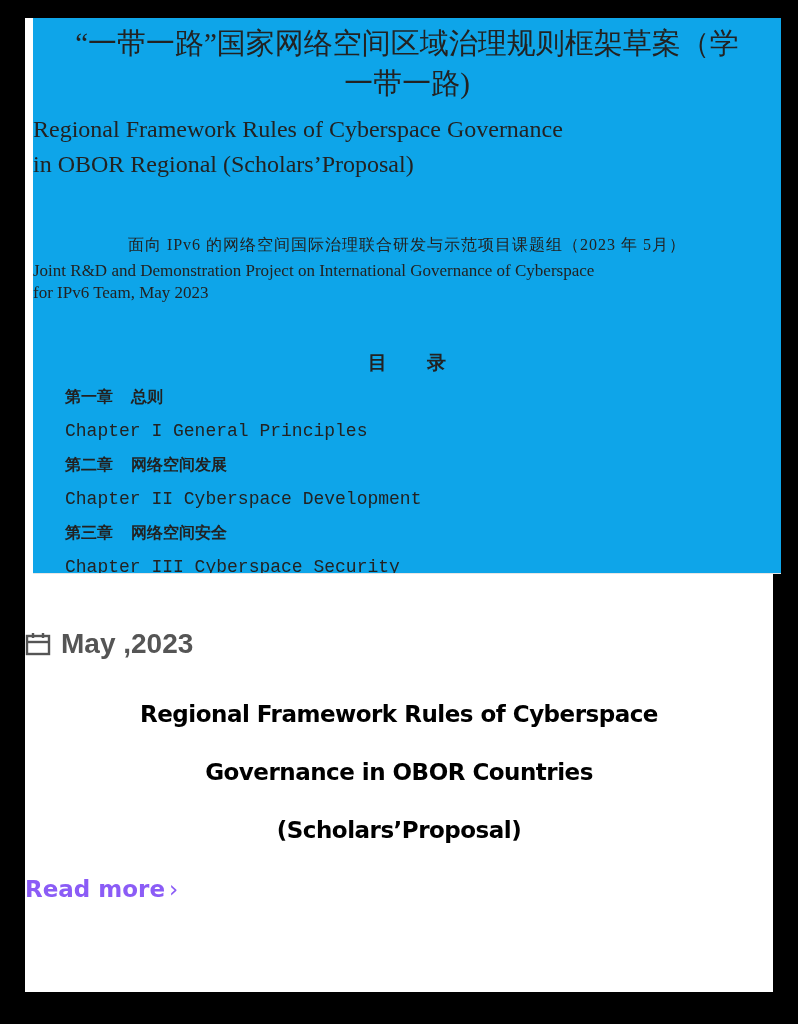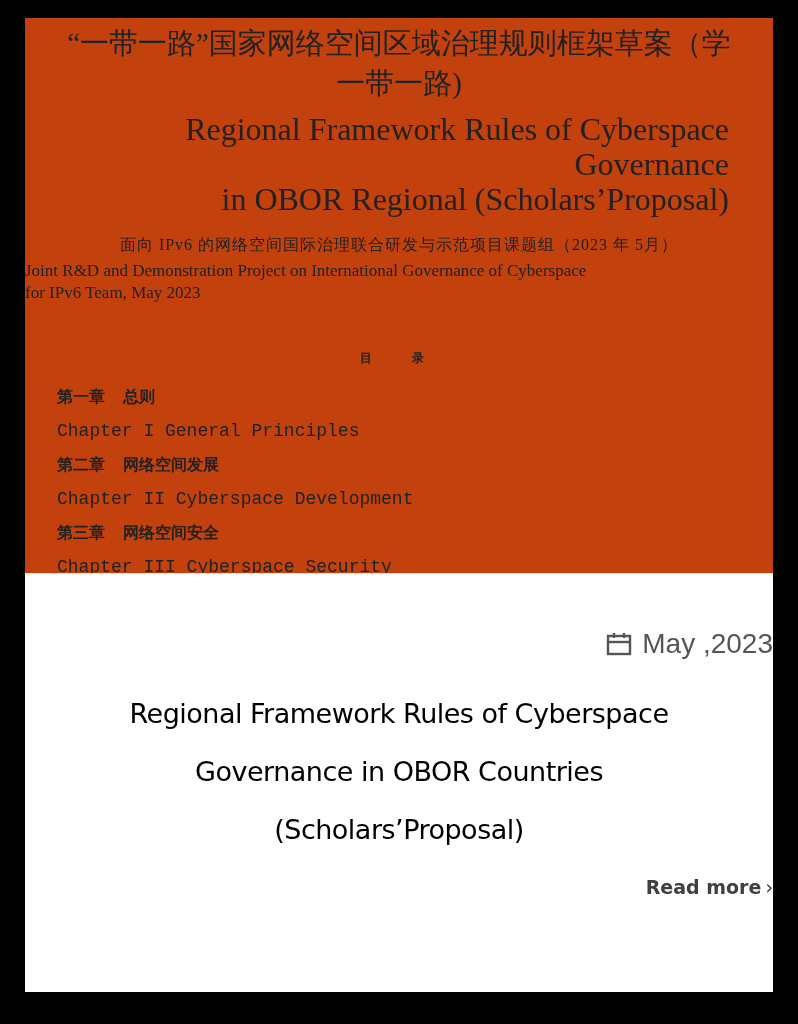--- a/index.html
+++ b/index.html
@@ -1,33 +1,33 @@
 <!DOCTYPE html>
 <html><head>
 <meta charset="utf-8">
 <style>
   html, body { margin:0; padding:0; }
   body { width:798px; height:1024px; background:#000; position:relative; overflow:hidden; font-family:"Liberation Sans", sans-serif; }
   .card { position:absolute; left:25px; top:18px; width:748px; height:974px; background:#fff; }
-  .thumb { position:absolute; left:0; top:0; width:748px; height:555px; overflow:hidden; background:#c2410c; border-bottom:1px solid #e6e6e6; }
+  .thumb { position:absolute; left:8px; top:0; width:748px; height:555px; overflow:hidden; background:#0ea5e9; border-bottom:1px solid #e6e6e6; }
   .doc { font-family:"Liberation Serif", "DejaVu Serif", serif; color:#222; }
   .zh-title { position:absolute; left:0; width:748px; text-align:center; font-size:29px; line-height:40px; top:5px; letter-spacing:0px; }
-  .en-title { position:absolute; left:0; width:704px; text-align:right; font-size:32px; line-height:35px; top:94px; }
+  .en-title { position:absolute; left:0; width:704px; text-align:left; font-size:24px; line-height:35px; top:94px; }
   .zh-sub { position:absolute; left:0; width:748px; text-align:center; font-size:16px; top:217px; letter-spacing:1px; }
   .en-sub { position:absolute; left:0; width:748px; text-align:left; font-size:17px; line-height:22px; top:242px; }
-  .toc-head { position:absolute; left:335px; top:332px; font-size:12px; font-family:"DejaVu Sans", sans-serif; font-weight:bold; letter-spacing:0; }
+  .toc-head { position:absolute; left:335px; top:332px; font-size:19px; font-family:"DejaVu Sans", sans-serif; font-weight:bold; letter-spacing:0; }
   .toc-head span + span { margin-left:40px; }
   .toc { position:absolute; left:32px; top:365px; width:600px; }
   .toc .zh { font-family:"DejaVu Sans", sans-serif; font-weight:bold; font-size:16px; height:34px; line-height:28px; color:#222; }
   .toc .zh .gap { display:inline-block; width:18px; }
   .toc .en { font-family:Liberation Mono, monospace; font-size:18px; height:34px; line-height:28px; color:#222; }
-  .meta { position:absolute; left:0; top:610px; width:748px; text-align:right; color:#555; font-size:28px; }
+  .meta { position:absolute; left:0; top:610px; width:748px; text-align:left; color:#555; font-size:28px;font-weight:bold; }
   .meta svg { vertical-align:-3px; margin-right:10px; }
-  .title { position:absolute; left:90px; top:667px; width:568px; text-align:center; font-family:"DejaVu Sans", sans-serif; font-weight:normal; font-size:27px; line-height:58px; color:#000; letter-spacing:-0.5px; }
-  .readmore { position:absolute; left:0; top:858px; width:748px; text-align:right; font-family:"DejaVu Sans", sans-serif; font-weight:bold; font-size:19px; color:#404040; text-decoration:none; }
+  .title { position:absolute; left:90px; top:667px; width:568px; text-align:center; font-family:"DejaVu Sans", sans-serif; font-weight:bold; font-size:23px; line-height:58px; color:#000; letter-spacing:-0.5px; }
+  .readmore { position:absolute; left:0; top:858px; width:748px; text-align:left; font-family:"DejaVu Sans", sans-serif; font-weight:bold; font-size:23px; color:#8b5cf6; text-decoration:none; }
   .readmore .chev { font-weight:normal; margin-left:4px; }
 </style>
 </head>
 <body>
 
 <div class="card">
   <div class="thumb doc">
     <div class="zh-title">
       <div>“一带一路”国家网络空间区域治理规则框架草案（学</div>
       <div>一带一路)</div>

